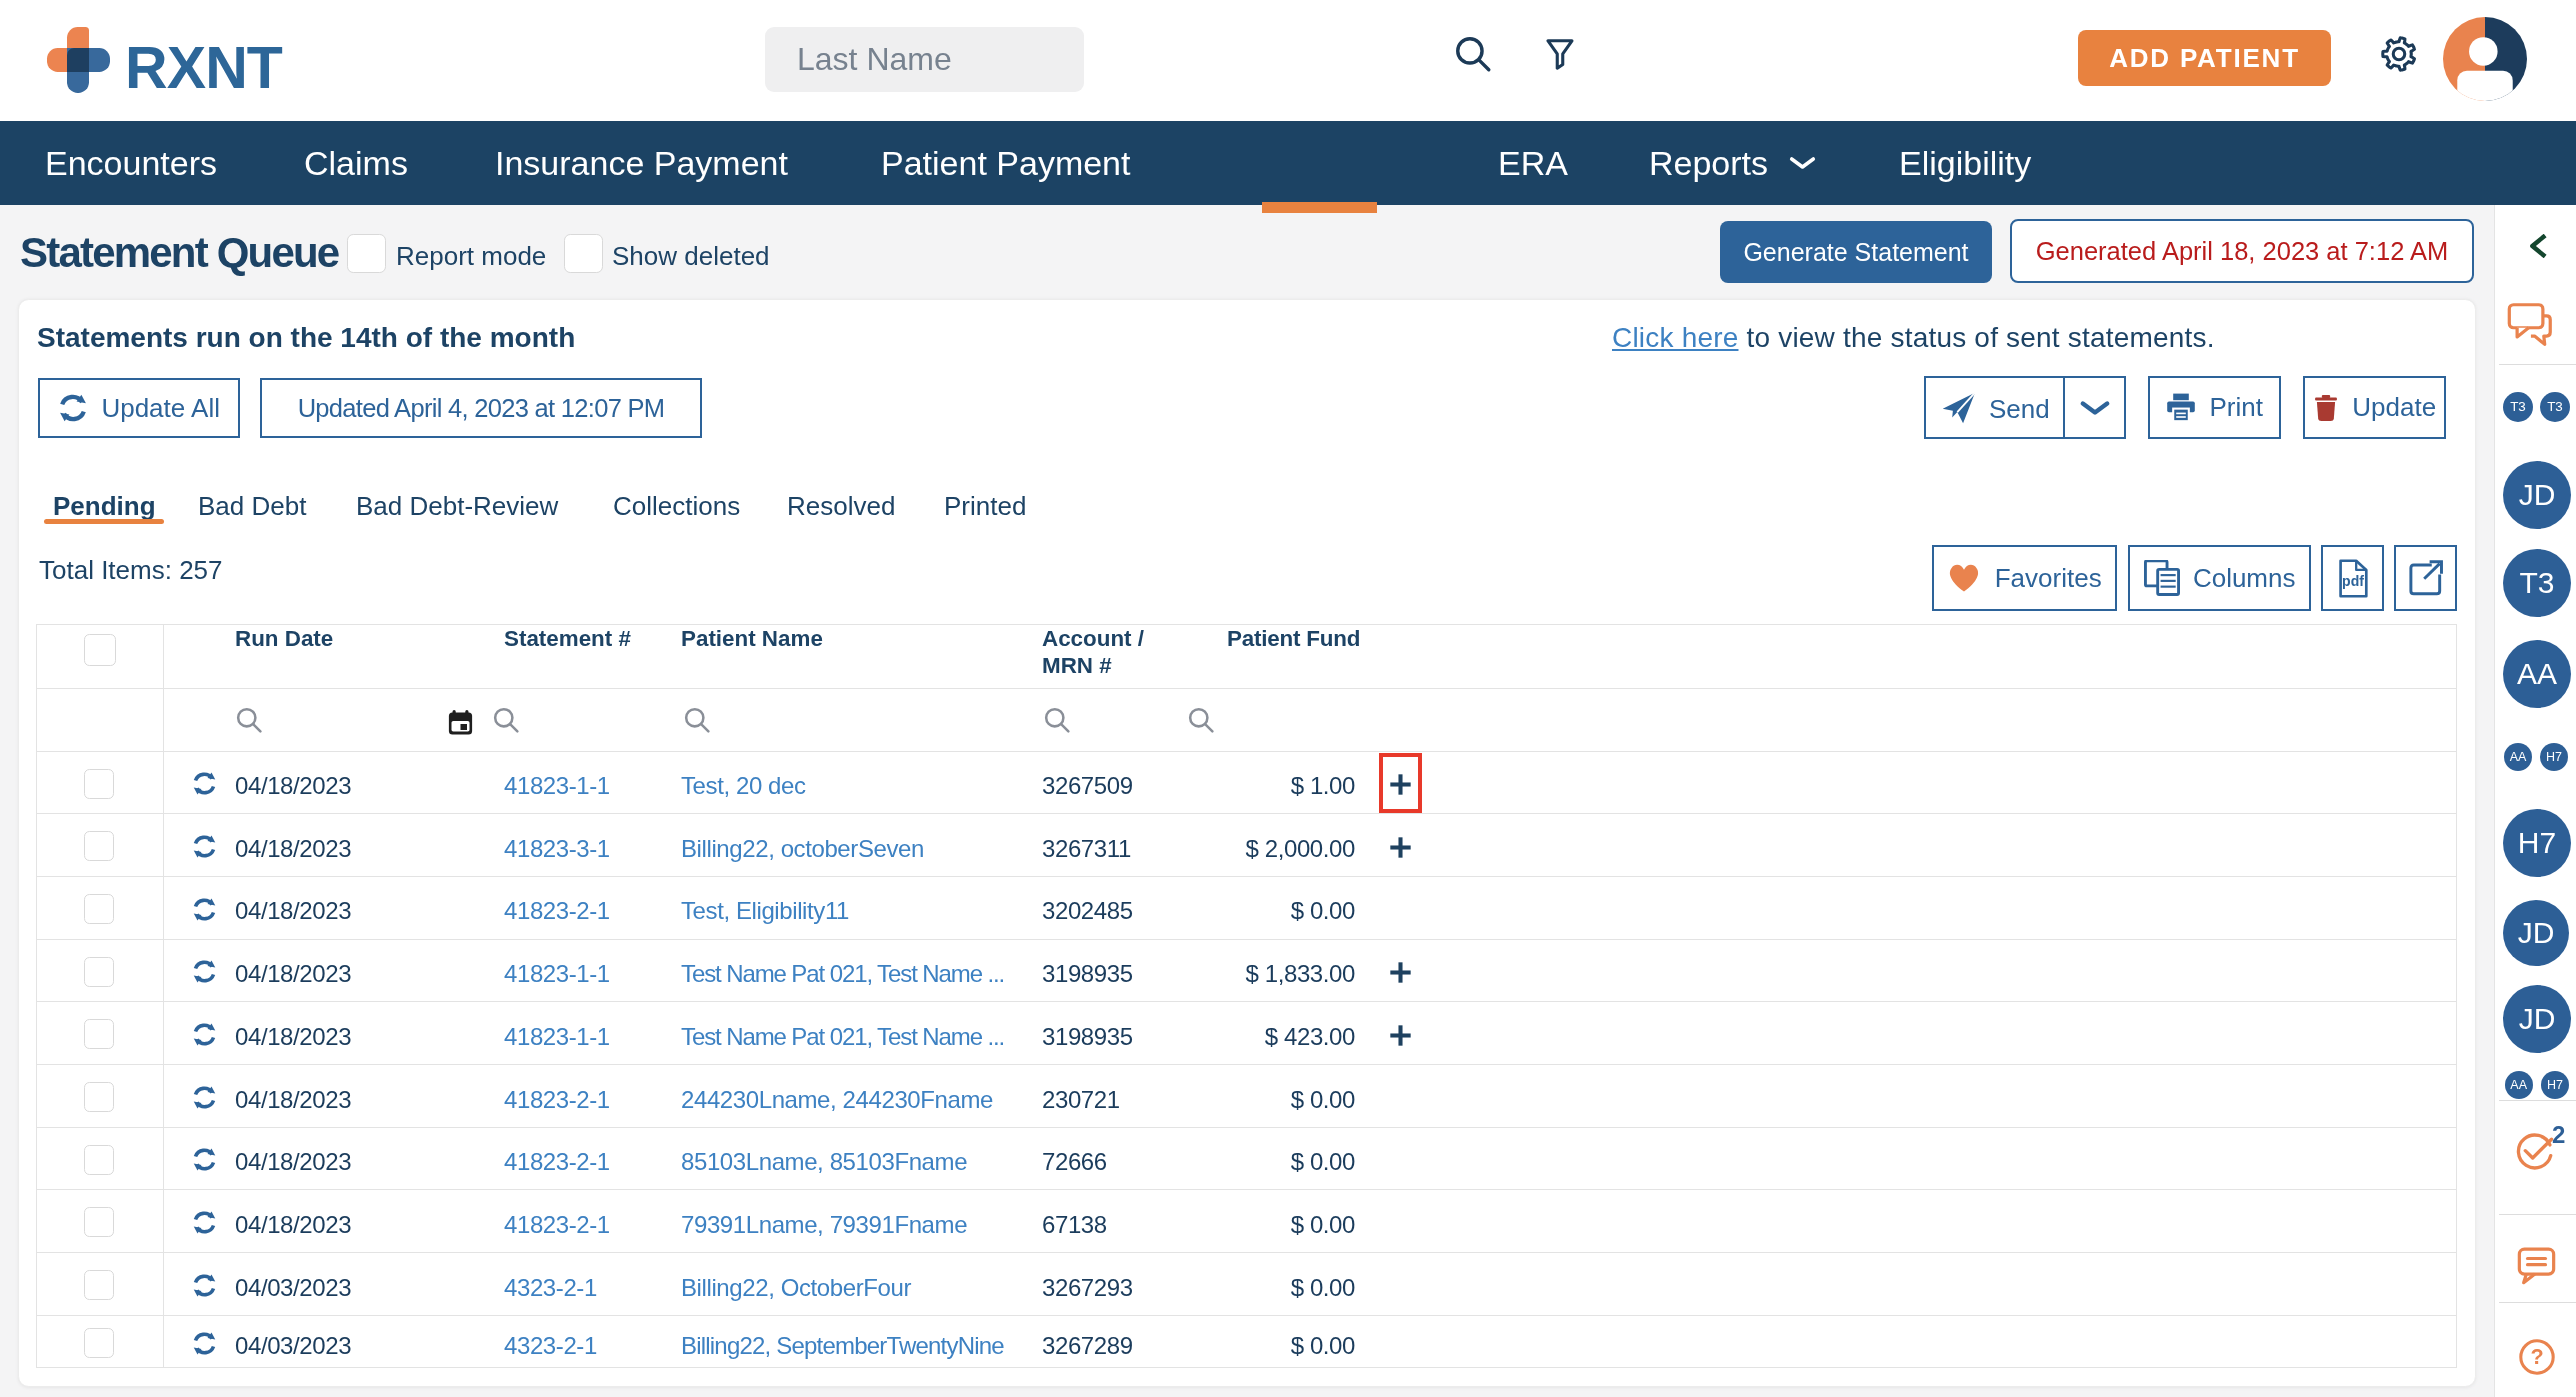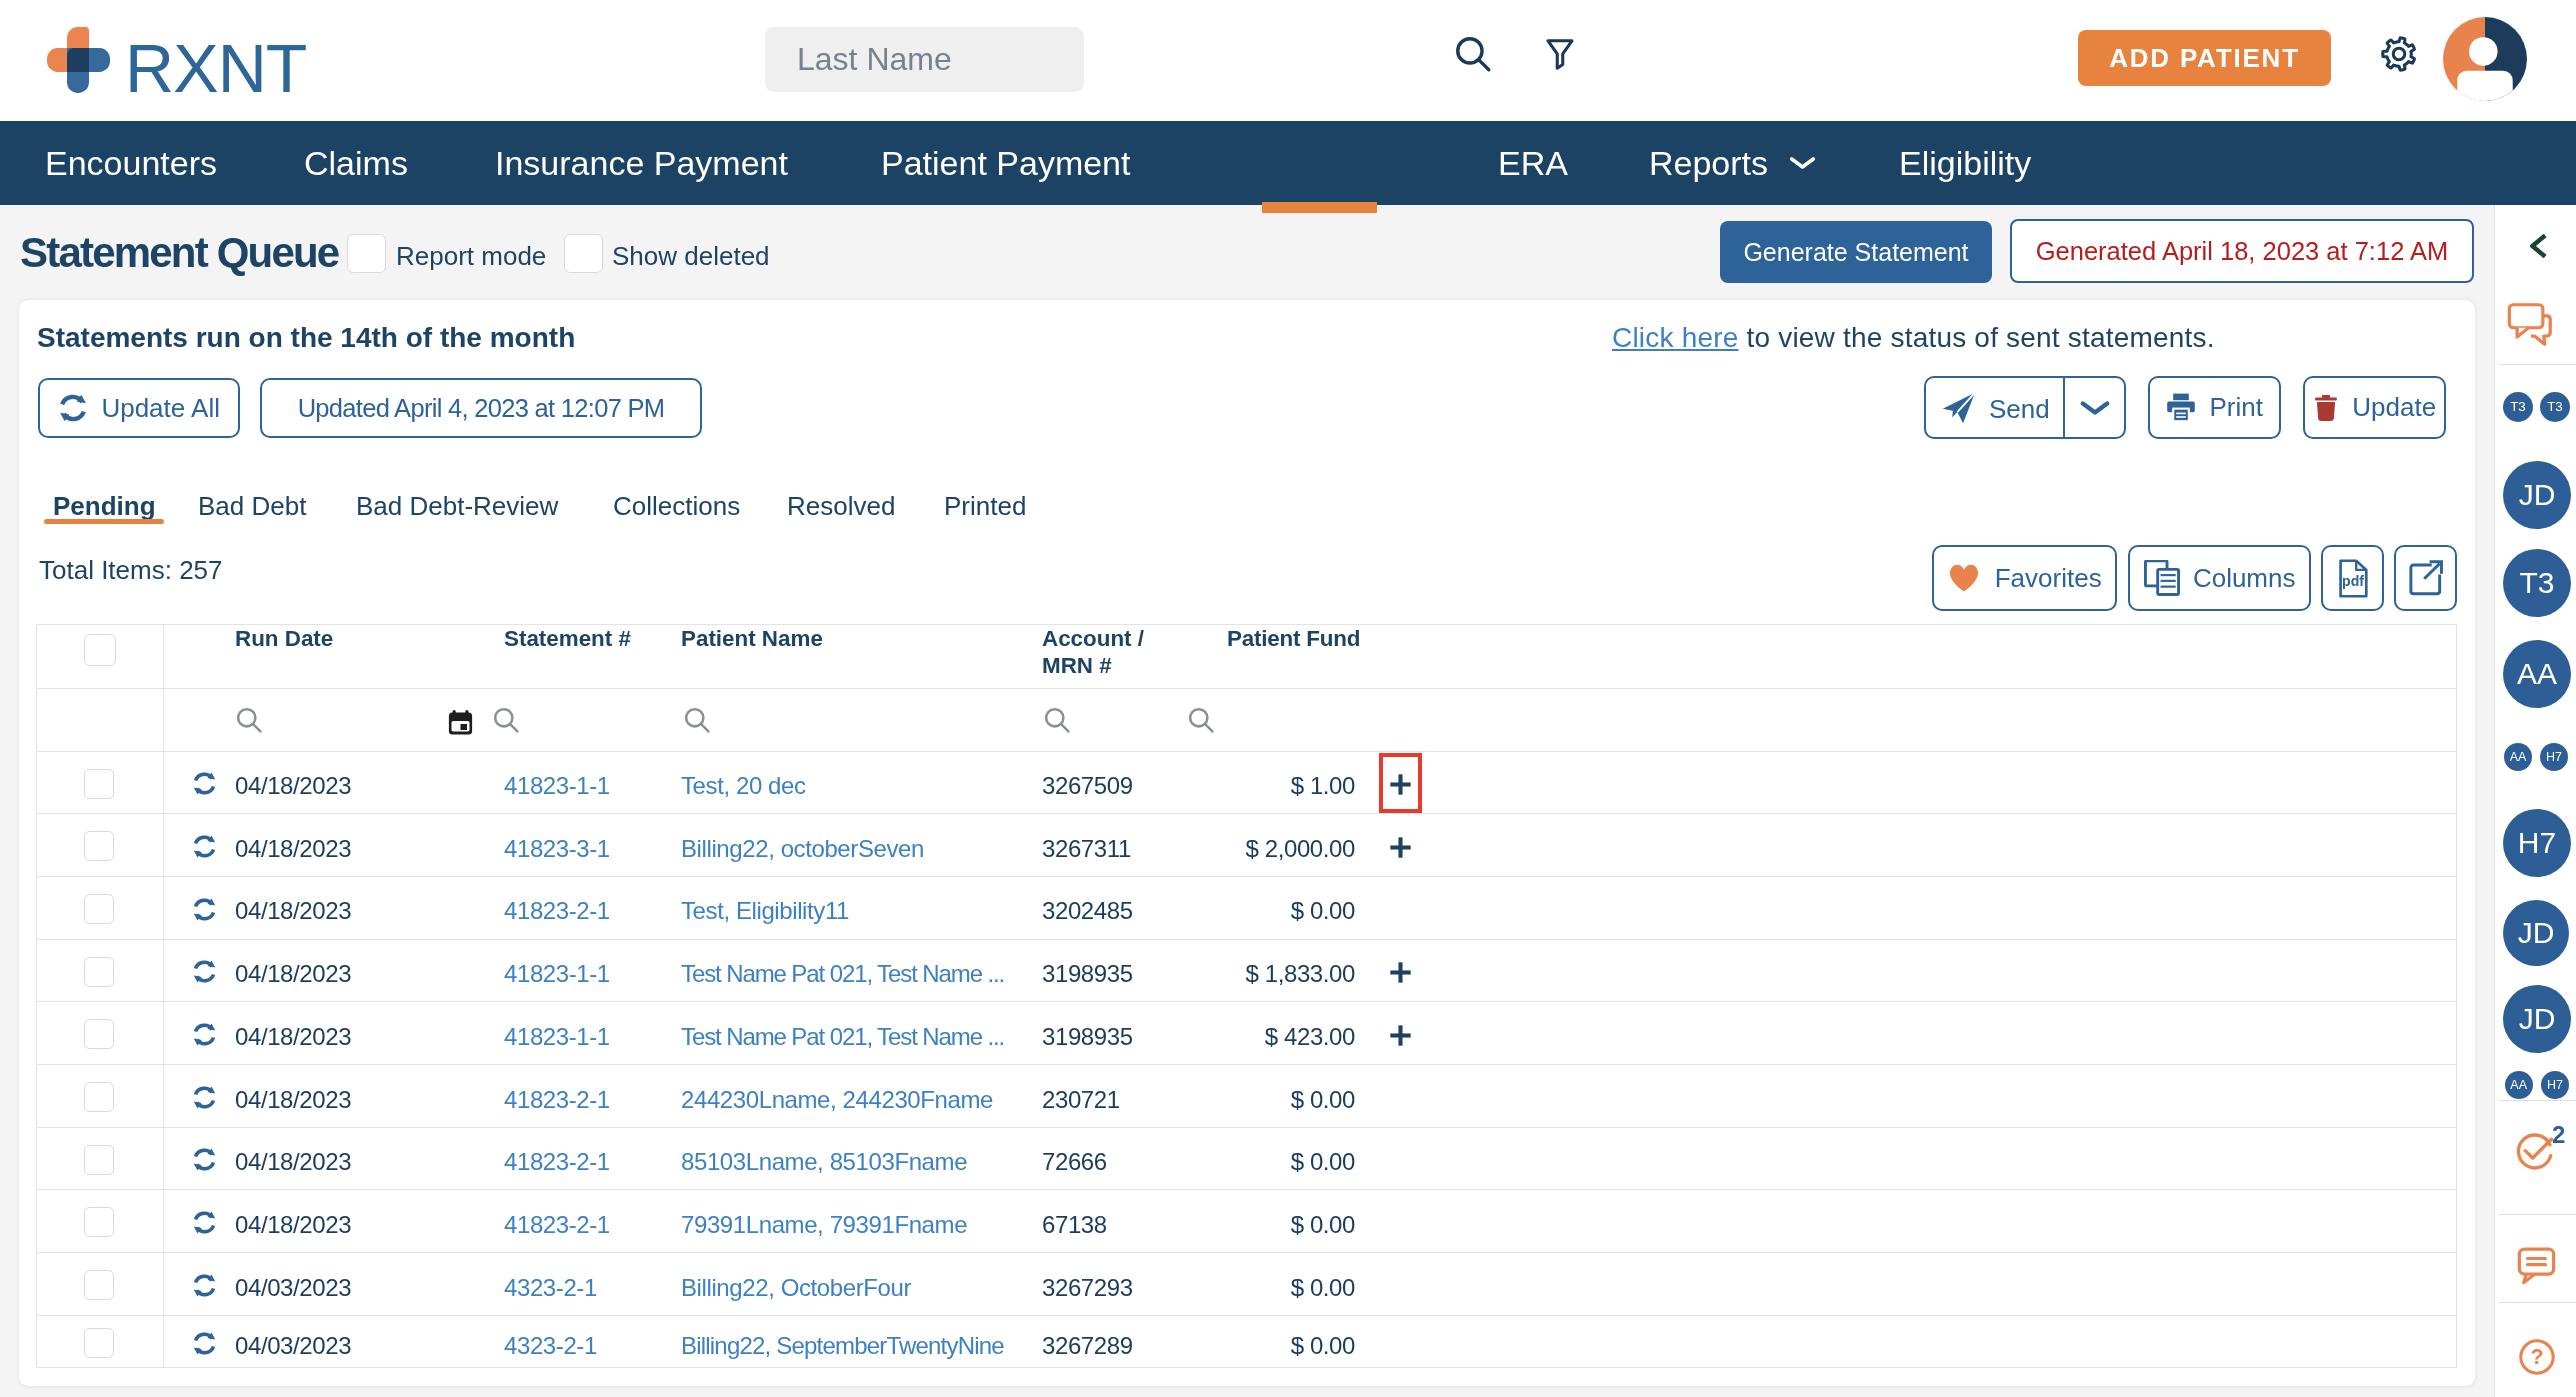--- a/index.html
+++ b/index.html
@@ -21,21 +21,21 @@
 h1 { position:absolute; left:20px; top:229px; font-size:42px; color:#1d4365; letter-spacing:-1.8px; line-height:47px; }
 .ckbox { position:absolute; width:39px; height:39px; background:#fff; border:1.8px solid #d9d9d9; border-radius:6.3px; }
 .cklbl { position:absolute; top:241px; font-size:26px; color:#1d4365; }
 .genbtn { position:absolute; left:1720px; top:221px; width:272px; height:62px; background:#2d6399;
         border-radius:8px; color:#fff; font-size:25px; display:flex; align-items:center; justify-content:center; }
 .genbox { position:absolute; left:2010px; top:219px; width:464px; height:64px; background:#fff;
         border:2.2px solid #2d6399; border-radius:8px; color:#b91c1c; font-size:25.5px;
         display:flex; align-items:center; justify-content:center; }
 .card { position:absolute; left:18px; top:299px; width:2458px; height:1088px; background:#fff;
         border:0.9px solid #ececec; border-radius:10.7px; box-shadow:0 0.9px 3.6px rgba(0,0,0,0.06); }
-.btn { position:absolute; border:2.2px solid #2d6399; border-radius:10px; background:#fff;
+.btn { position:absolute; border:2.2px solid #2d6399; border-radius:0; background:#fff;
         color:#2d6399; font-size:26px; display:flex; align-items:center; justify-content:center; gap:13.4px; }
 .tab { position:absolute; top:491px; font-size:26px; color:#1d4365; }
 .thead { position:absolute; top:625px; font-size:22.4px; font-weight:bold; color:#1d4365; line-height:27px; }
 .celltext { font-size:24px; white-space:nowrap; letter-spacing:-0.4px; }
 .dark { color:#1b3c5c; }
 .link { color:#3d81c2; }
 .cb { position:absolute; width:30px; height:30px; border:1.8px solid #d9d9d9; border-radius:5.4px; background:#fff; }
 .rowline { position:absolute; left:36px; width:2421px; height:0.9px; background:#e3e3e3; }
 .circ { position:absolute; background:#2d5f96; border-radius:50%; color:#fff; text-align:center; }
 .sep { position:absolute; left:2499px; width:77px; height:0.9px; background:#ddd; }
@@ -44,21 +44,21 @@
 <body>
 <div id="page">
 
 <div class="hdr"></div>
 
 <div class="abs" style="left:67px;top:27px;width:22.4px;height:46px;background:#ec8450;border-radius:10.7px 3.6px 0 0"></div>
 <div class="abs" style="left:47px;top:48px;width:43px;height:24px;background:#ec8450;border-radius:10.7px 0 0 10.7px"></div>
 <div class="abs" style="left:67px;top:48px;width:43px;height:24px;background:#38699c;border-radius:0 10.7px 10.7px 0"></div>
 <div class="abs" style="left:67px;top:48px;width:22.4px;height:45px;background:#38699c;border-radius:0 0 10.7px 10.7px"></div>
 <div class="abs" style="left:67px;top:48px;width:22.4px;height:24px;background:#1e3f60;border-radius:7.2px 0 0 0"></div>
-<div class="abs" style="left:125px;top:39px;font-size:68px;font-weight:normal;color:#2d6698;letter-spacing:-0.9px;line-height:59px">RXNT</div>
+<div class="abs" style="left:125px;top:39px;font-size:59px;font-weight:bold;color:#2d6698;letter-spacing:-0.9px;line-height:59px">RXNT</div>
 
 <div class="inp" style="left:765px;width:319px">Last Name</div>
 <div class="abs" style="left:1451px;top:32px"><svg width="45" height="45" viewBox="0 0 50 50">
         <circle cx="21" cy="21" r="13.5" fill="none" stroke="#1c3a57" stroke-width="3.8"></circle>
         <line x1="31" y1="31" x2="42" y2="42" stroke="#1c3a57" stroke-width="3.8" stroke-linecap="round"></line>
       </svg></div>
 <div class="abs" style="left:1546px;top:39px"><svg width="28" height="31" viewBox="0 0 31 35">
         <path d="M2 2 H29 L18.599999999999998 16.8 V28.7 L12.4 33 V16.8 Z" fill="none" stroke="#1c3a57" stroke-width="3.5" stroke-linejoin="round"></path>
       </svg></div>
 <div class="addbtn">ADD PATIENT</div>

